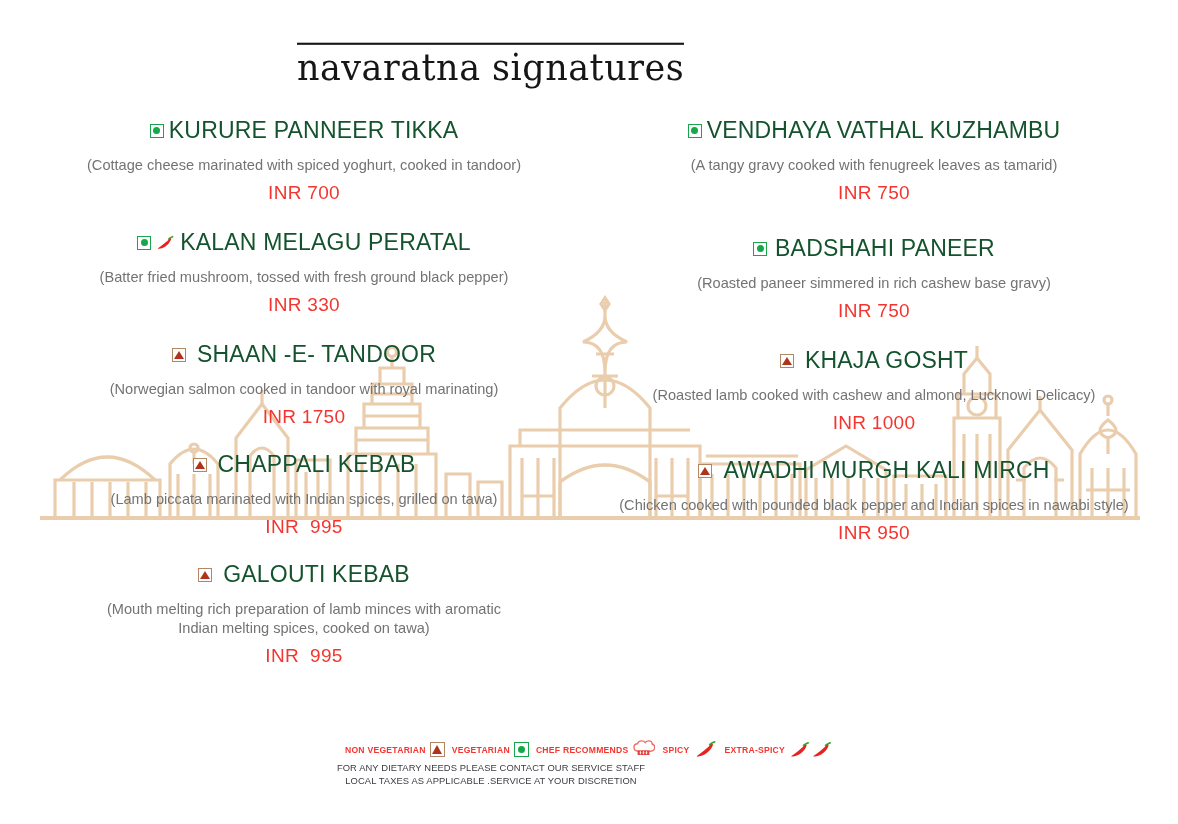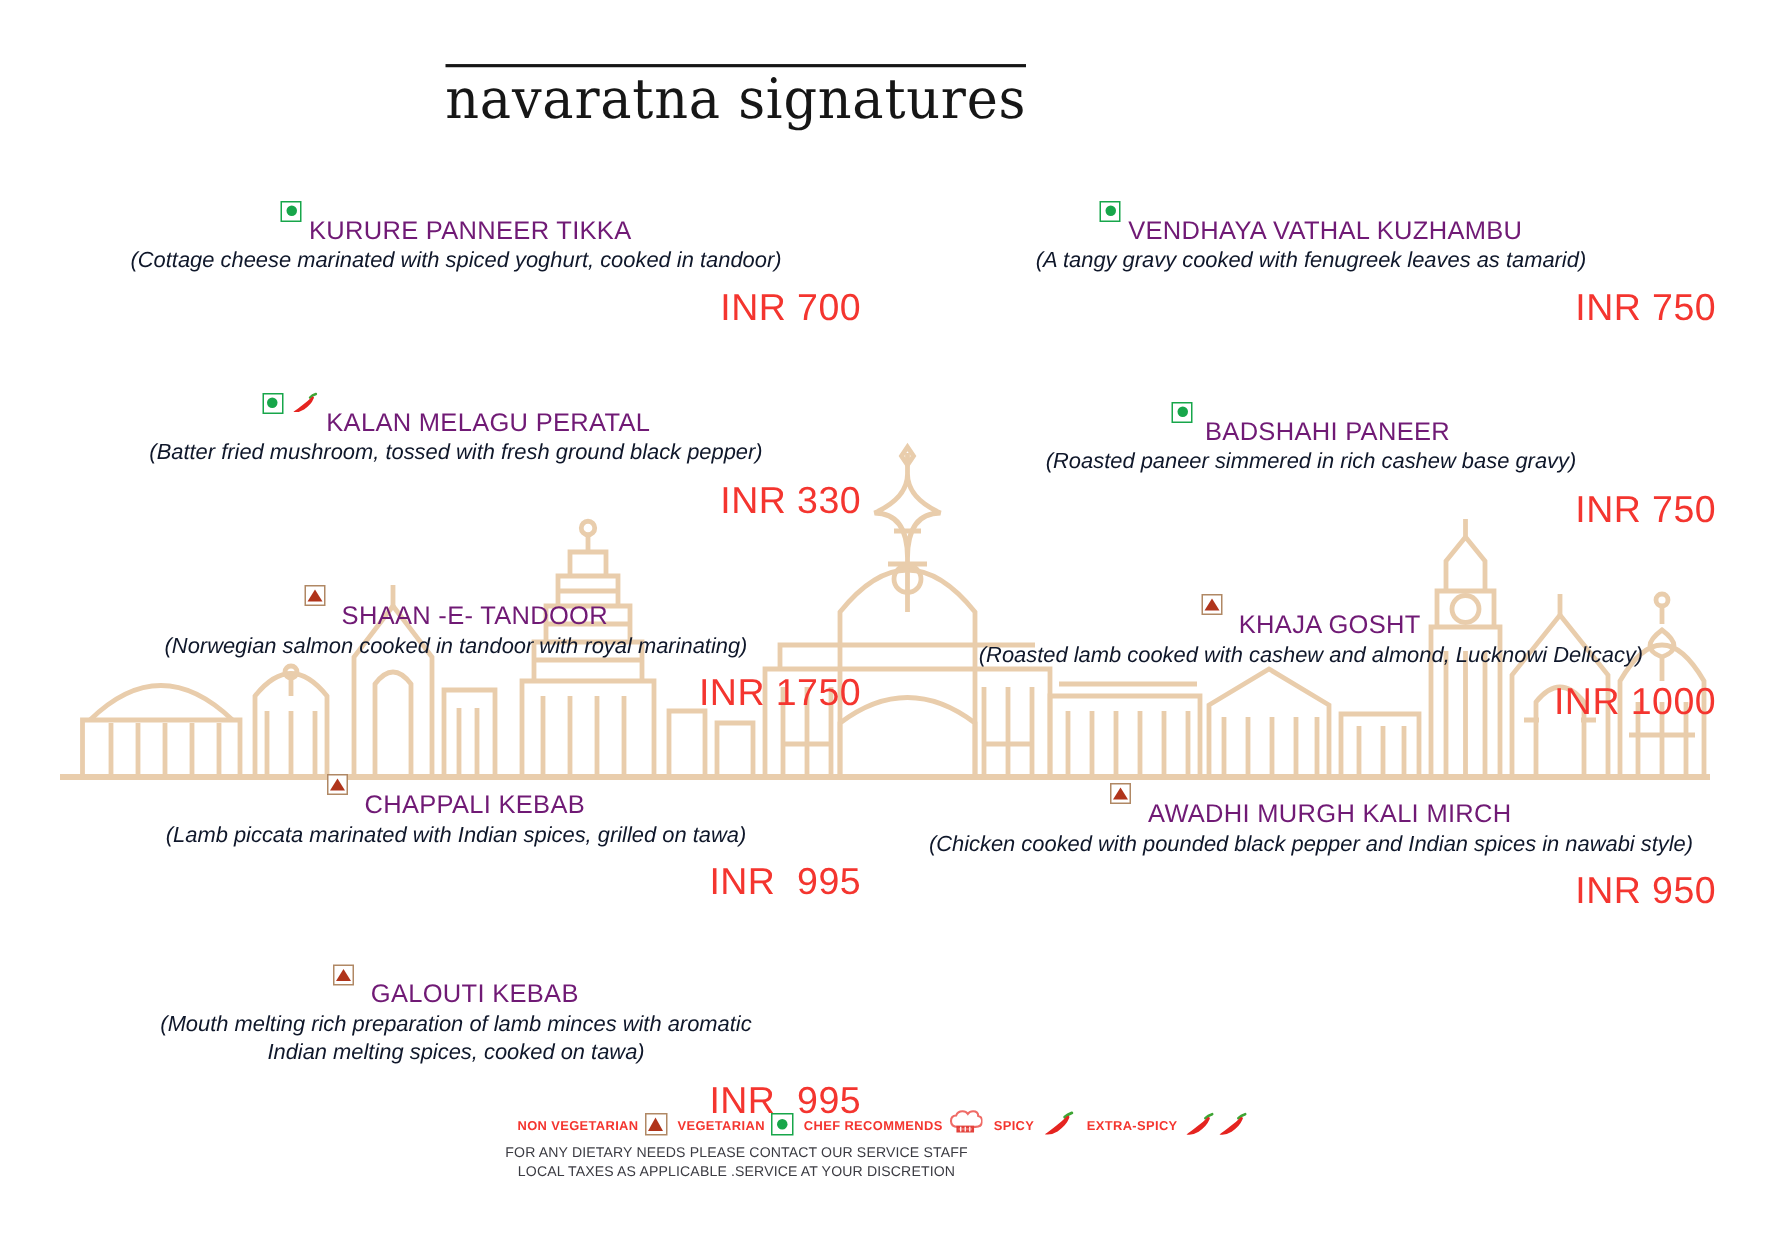--- a/index.html
+++ b/index.html
@@ -63,41 +63,38 @@
   .menu-item { text-align: center; width: 100%; }
 
   .item-head {
     display: flex;
     justify-content: center;
     align-items: center;
     gap: 5px;
     white-space: nowrap;
   }
   .item-name {
-    font-size: 17px;
-    color: #701a75;
+    font-size: 23px;
+    color: #14532d;
     letter-spacing: 0.2px;
     line-height: 1.12;
-    margin-top: 26px;
   }
   .item-desc {
     font-size: 14.6px;
-    font-style: italic;
-    color: #0f172a;
+    color: #737373;
     line-height: 1.32;
-    margin-top: 2px;
+    margin-top: 12px;
     padding: 0 4px;
   }
   .item-price {
-    font-size: 25px;
+    font-size: 19px;
     color: #f4352f;
     margin-top: 7px;
     letter-spacing: 0.3px;
     white-space: pre;
-    text-align: right;
   }
 
   
   .icon-box {
     width: 14px;
     height: 14px;
     display: inline-flex;
     align-items: center;
     justify-content: center;
     flex: 0 0 auto;

